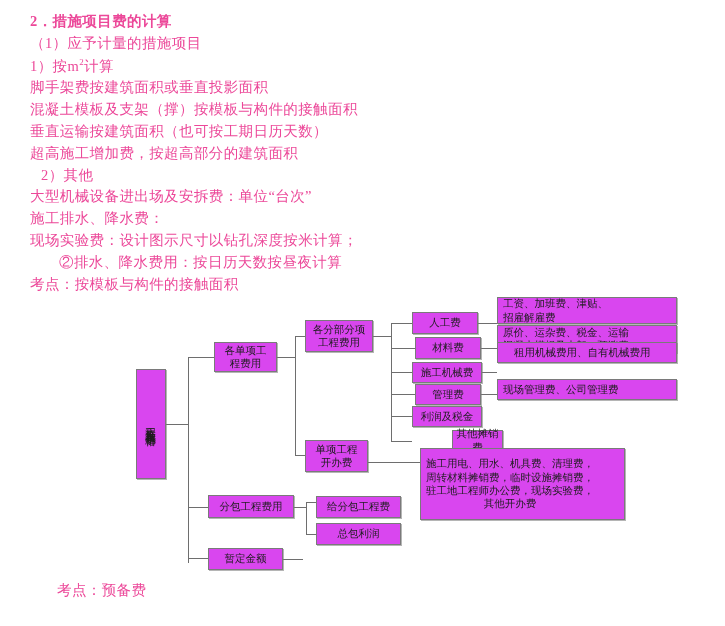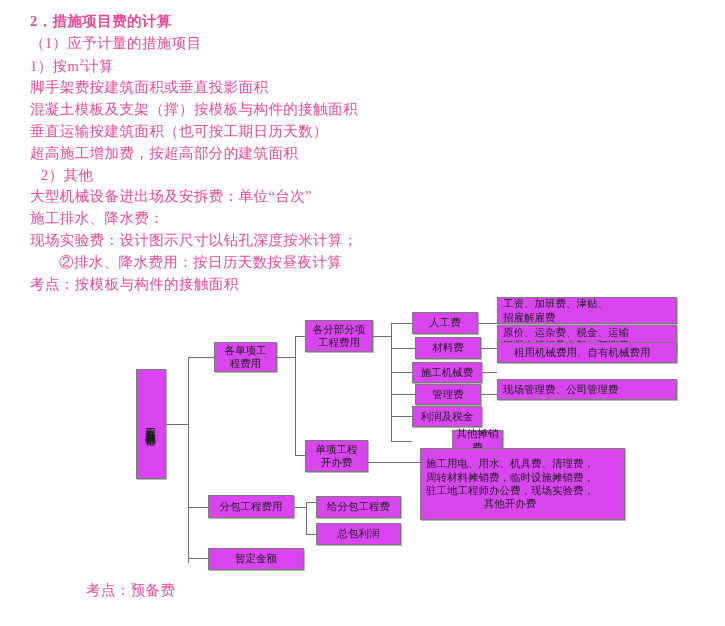--- a/index.html
+++ b/index.html
@@ -110,21 +110,21 @@
   <div class="txt-line" style="left:30px; top:189px;">大型机械设备进出场及安拆费：单位“台次”</div>
 
   <div class="txt-line" style="left:30px; top:211px;">施工排水、降水费：</div>
 
   <div class="txt-line" style="left:30px; top:233px;">现场实验费：设计图示尺寸以钻孔深度按米计算；</div>
 
   <div class="txt-line" style="left:30px; top:255px;margin-left:29px;">②排水、降水费用：按日历天数按昼夜计算</div>
 
   <div class="txt-line" style="left:30px; top:277px;">考点：按模板与构件的接触面积</div>
 
-  <div class="txt-line" style="left:57px; top:583px;margin-left:29px;">考点：预备费</div>
+  <div class="txt-line" style="left:57px; top:583px;">考点：预备费</div>
 </div>
 
 <div id="diagram">
 
   <div class="line h" style="left:166px; top:424px; width:22px;"></div>
   <div class="line v" style="left:188px; top:357px; height:206px;"></div>
   <div class="line h" style="left:188px; top:357px; width:26px;"></div>
   <div class="line h" style="left:188px; top:507px; width:20px;"></div>
   <div class="line h" style="left:188px; top:558px; width:20px;"></div>
 
@@ -193,16 +193,16 @@
 周转材料摊销费，临时设施摊销费，
 驻工地工程师办公费，现场实验费，
 其他开办费</div>
 
   <div class="node" style="left:208px; top:495px; width:86px; height:23px;">分包工程费用</div>
 
   <div class="node" style="left:316px; top:496px; width:85px; height:22px;">给分包工程费</div>
 
   <div class="node" style="left:316px; top:523px; width:85px; height:22px;">总包利润</div>
 
-  <div class="node" style="left:208px; top:548px; width:96px; height:22px;">暂定金额</div>
+  <div class="node" style="left:208px; top:548px; width:75px; height:22px;">暂定金额</div>
 
 
 </div>
 
 </body></html>

